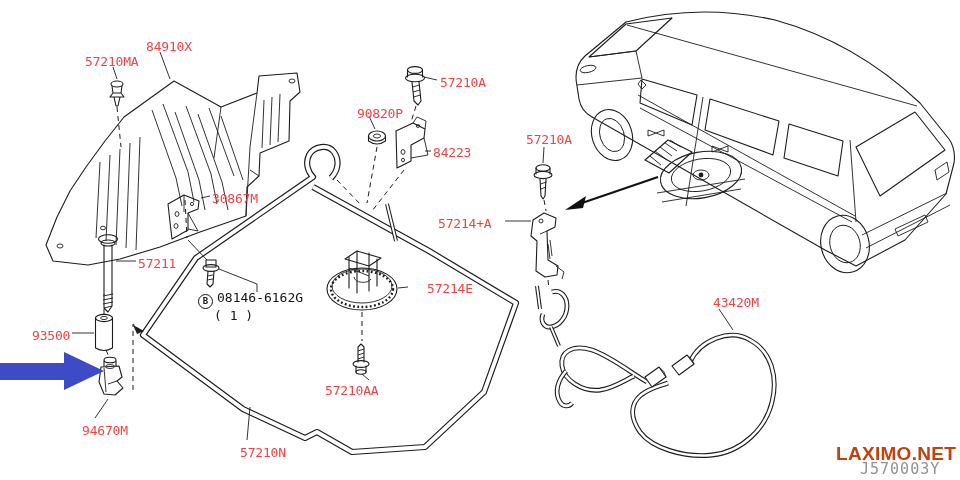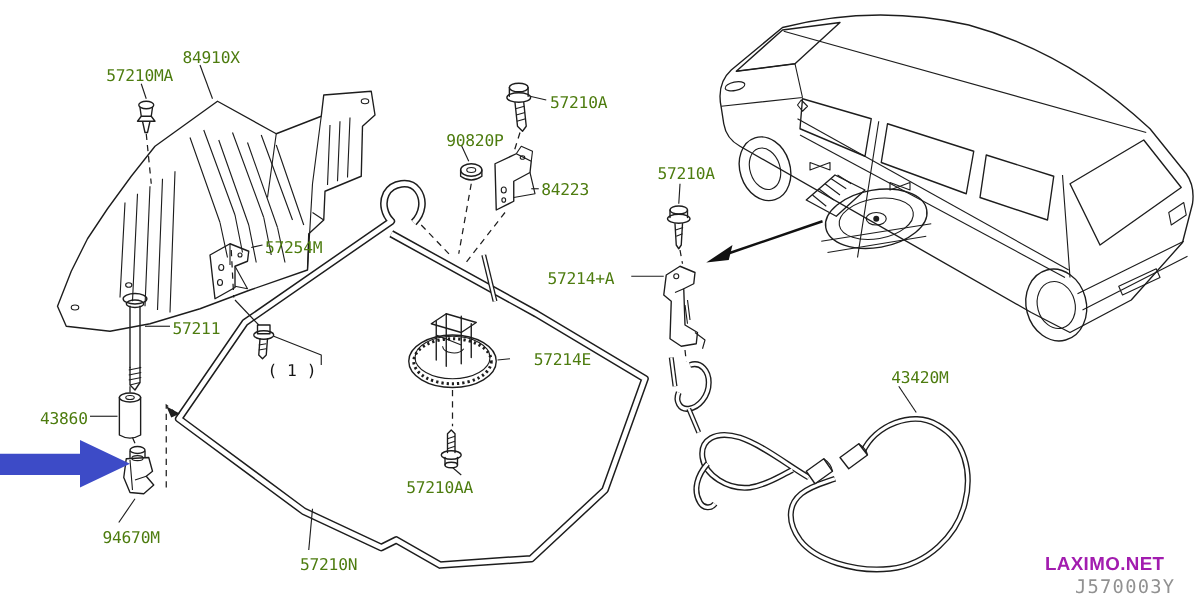--- a/index.html
+++ b/index.html
@@ -1,26 +1,26 @@
 <!DOCTYPE html>
 <html><head>
 <meta charset="utf-8">
 <style>
   html,body{margin:0;padding:0;background:#fff;}
   .stage{position:relative;width:960px;height:480px;background:#ffffff;overflow:hidden;
          font-family:"DejaVu Sans Mono","Liberation Mono",monospace;}
   .stage svg{position:absolute;left:0;top:0;}
-  .plabel{position:absolute;font:13px/15px "DejaVu Sans Mono",monospace;color:#4d7c0f;
+  .plabel{position:absolute;font:13px/15px "DejaVu Sans Mono",monospace;color:#ef4444;
           white-space:nowrap;letter-spacing:-0.2px;}
   .callout{position:absolute;font:13px/14px "DejaVu Sans Mono",monospace;color:#141414;white-space:nowrap;}
   .badge{display:inline-block;width:13px;height:13px;border:1.3px solid #141414;border-radius:50%;
          text-align:center;font:bold 9px/12.5px "DejaVu Sans Mono",monospace;vertical-align:-2px;margin-right:4px;}
   .qty{padding-left:16px;}
   .watermark{position:absolute;font-family:"Liberation Sans",sans-serif;font-weight:bold;
-             font-size:15px;letter-spacing:.3px;color:#a21caf;}
+             font-size:19px;letter-spacing:.3px;color:#c2410c;}
   .dcode{position:absolute;font:15px "DejaVu Sans Mono",monospace;color:#919191;letter-spacing:1px;}
   
   .ln{stroke:#1d1d1d;fill:none;stroke-width:1.1;stroke-linejoin:round;stroke-linecap:round;}
   .lnt{stroke:#1d1d1d;fill:none;stroke-width:.9;stroke-linejoin:round;}
   .dash{stroke:#1d1d1d;fill:none;stroke-width:1;stroke-dasharray:5 4;}
   .tube-o{stroke:#1d1d1d;fill:none;stroke-width:6.2;stroke-linejoin:round;stroke-linecap:butt;}
   .tube-i{stroke:#fff;fill:none;stroke-width:3.8;stroke-linejoin:round;stroke-linecap:butt;}
   .cbl-o{stroke:#1d1d1d;fill:none;stroke-width:4.8;stroke-linejoin:round;stroke-linecap:butt;}
   .cbl-i{stroke:#fff;fill:none;stroke-width:2.6;stroke-linejoin:round;stroke-linecap:butt;}
   .rod-o{stroke:#1d1d1d;fill:none;stroke-width:4;stroke-linecap:butt;}
@@ -242,30 +242,33 @@
 
     <polygon points="0,363 64,363 64,352 104,371 64,390 64,380 0,380" fill="#3d4bc7"></polygon>
   </svg>
 
   <div class="plabel" style="left:85px;top:54px">57210MA</div>
   <div class="plabel" style="left:146px;top:39px">84910X</div>
   <div class="plabel" style="left:440px;top:75px">57210A</div>
   <div class="plabel" style="left:357px;top:106px">90820P</div>
   <div class="plabel" style="left:433px;top:145px">84223</div>
   <div class="plabel" style="left:526px;top:132px">57210A</div>
-  <div class="plabel" style="left:212px;top:191px">57254M</div>
+  <div class="plabel" style="left:212px;top:191px">30867M</div>
   <div class="plabel" style="left:438px;top:216px">57214+A</div>
   <div class="plabel" style="left:138px;top:256px">57211</div>
   <div class="plabel" style="left:427px;top:281px">57214E</div>
-  <div class="plabel" style="left:32px;top:328px">43860</div>
+  <div class="plabel" style="left:32px;top:328px">93500</div>
   <div class="plabel" style="left:325px;top:383px">57210AA</div>
   <div class="plabel" style="left:82px;top:423px">94670M</div>
   <div class="plabel" style="left:240px;top:445px">57210N</div>
   <div class="plabel" style="left:713px;top:295px">43420M</div>
 
   <div class="callout" style="left:198px;top:291px">
+    <div>
+      <span class="badge">B</span><span>08146-6162G</span>
+    </div>
     <div class="qty">( 1 )</div>
   </div>
 
   <div class="watermark" style="left:836px;top:443px">LAXIMO.NET</div>
   <div class="dcode" style="left:860px;top:460px">J570003Y</div>
 
 </div>
 
 </body></html>

